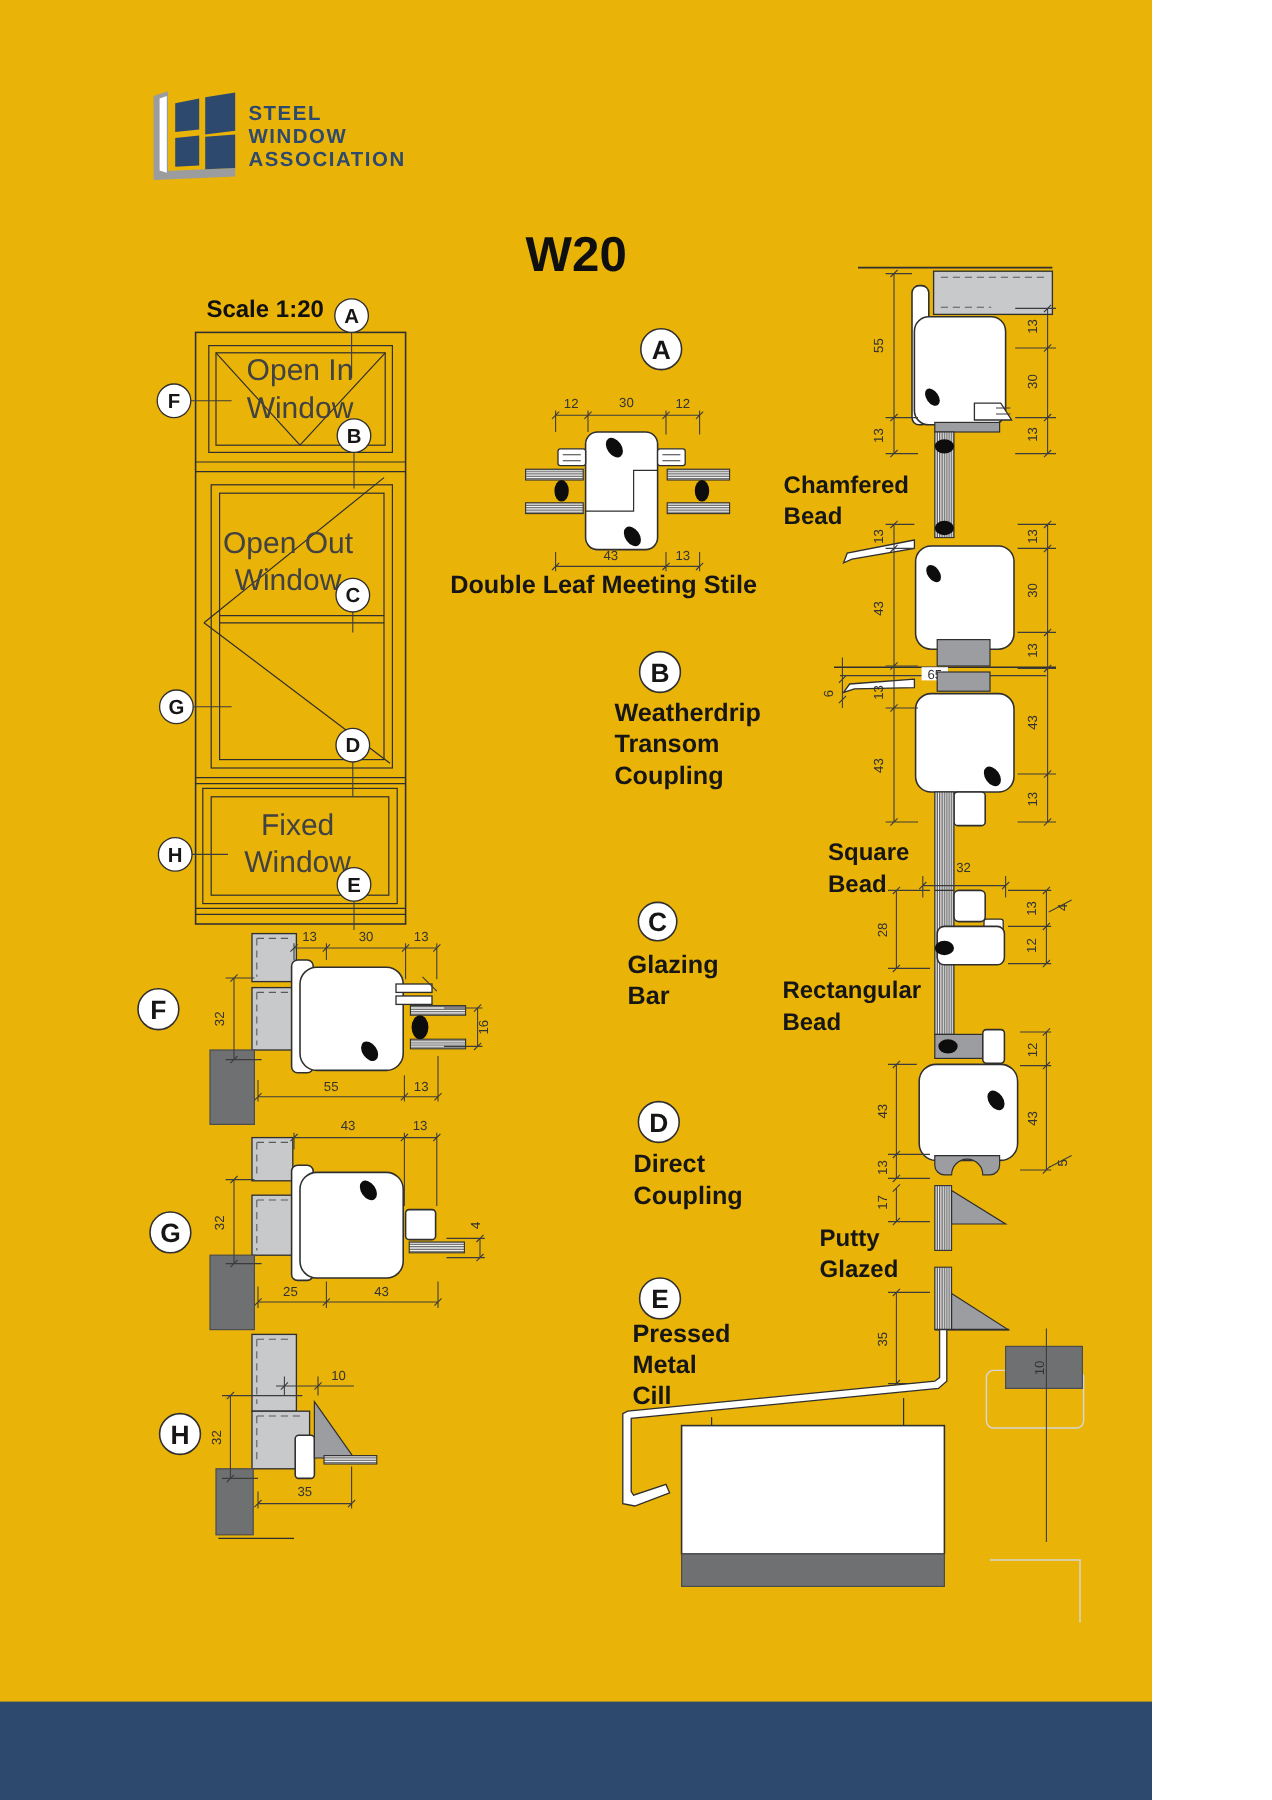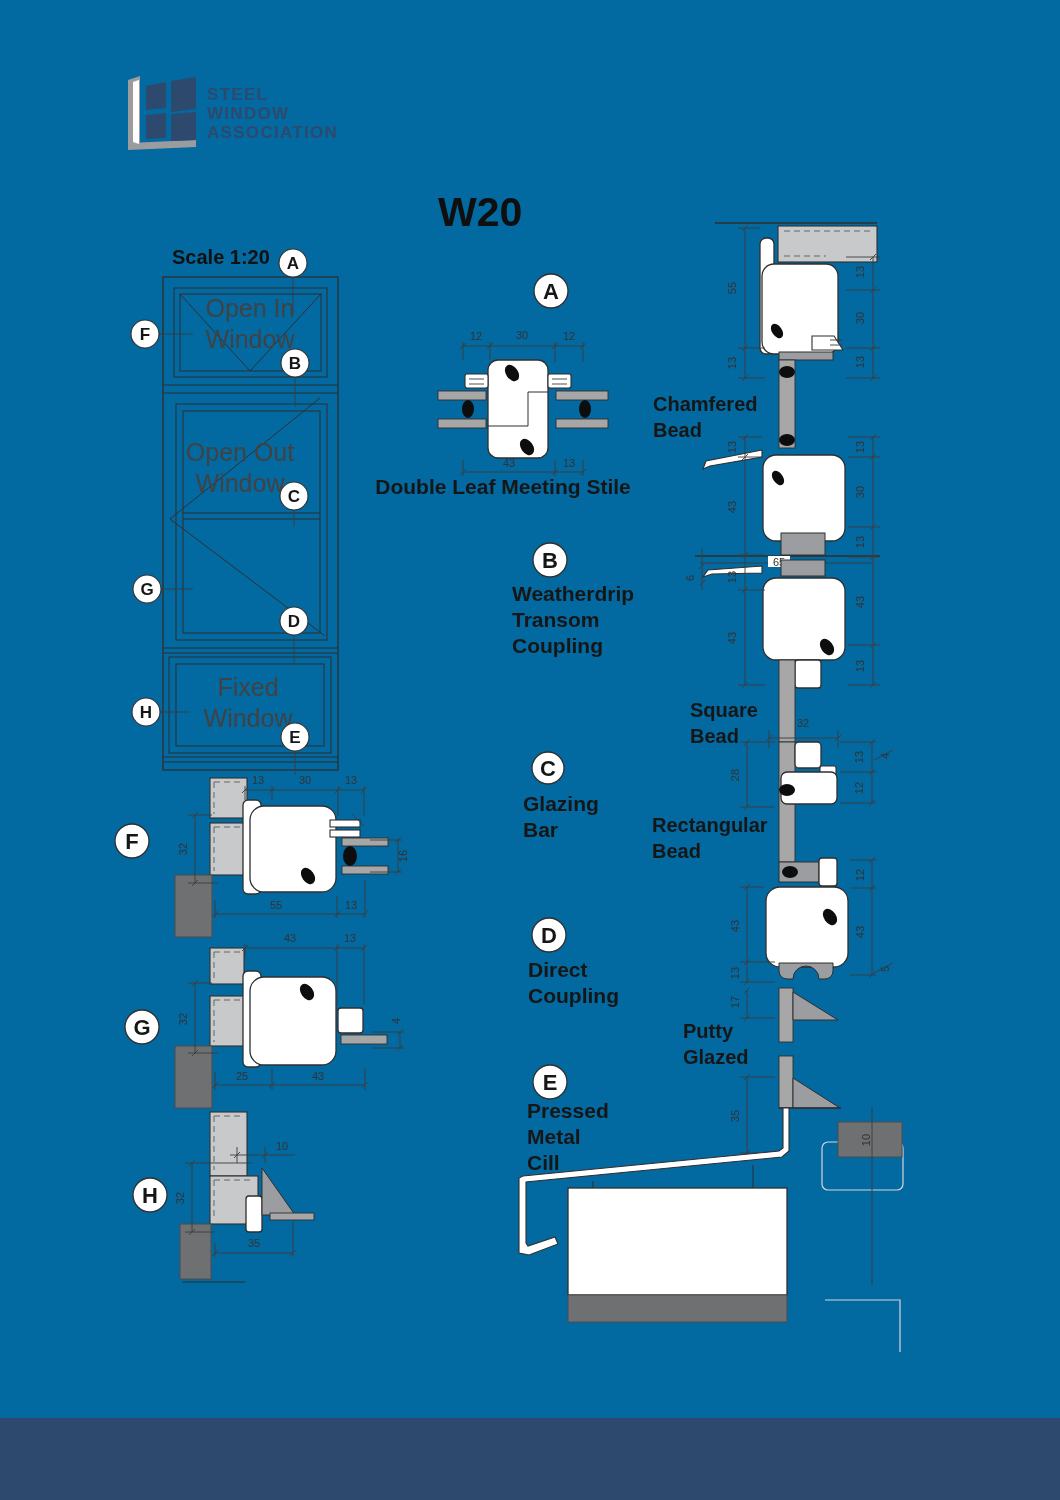--- a/index.html
+++ b/index.html
@@ -1,20 +1,20 @@
 <!DOCTYPE html>
 <html style="--brand: #2d4a6e; --footer: #2d4a6e; --line: #2f2f2f; --light_grey: #c7c9ca; --putty_grey: #9b9da0; --dark_grey: #6e7072;"><head>
 <meta charset="utf-8">
 <style>
   :root{
     --brand:#2d4a6e; --footer:#2d4a6e; --line:#2f2f2f;
     --light_grey:#c7c9ca; --putty_grey:#9b9da0; --dark_grey:#6e7072;
   }
   html,body{margin:0;padding:0;background:#fff;}
-  .sheet{position:relative;width:1060px;height:1500px;background:#0369a1;overflow:hidden;
+  .sheet{position:relative;width:960px;height:1500px;background:#eab308;overflow:hidden;
          font-family:"Liberation Sans",sans-serif;}
   svg text{font-family:"Liberation Sans",sans-serif;}
   .steel{fill:#ffffff;stroke:var(--line);stroke-width:1.3;}
   .steel2{fill:#ffffff;stroke:var(--line);stroke-width:1.1;}
   .lg{fill:var(--light_grey);stroke:var(--line);stroke-width:1.1;}
   .pg{fill:var(--putty_grey);stroke:var(--line);stroke-width:1;}
   .dg{fill:var(--dark_grey);stroke:#4a4c4e;stroke-width:1;}
   .ln{stroke:var(--line);stroke-width:1.3;fill:none;}
   .lnthin{stroke:var(--line);stroke-width:1;fill:none;}
   .dim{stroke:#3c3c3c;stroke-width:0.9;fill:none;}

